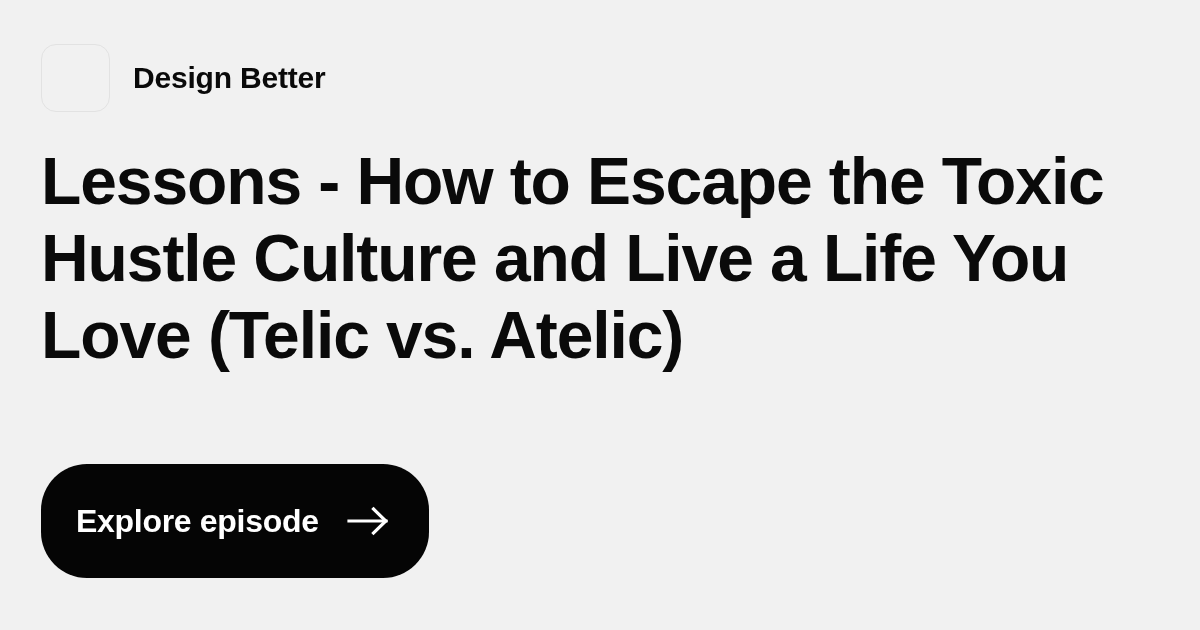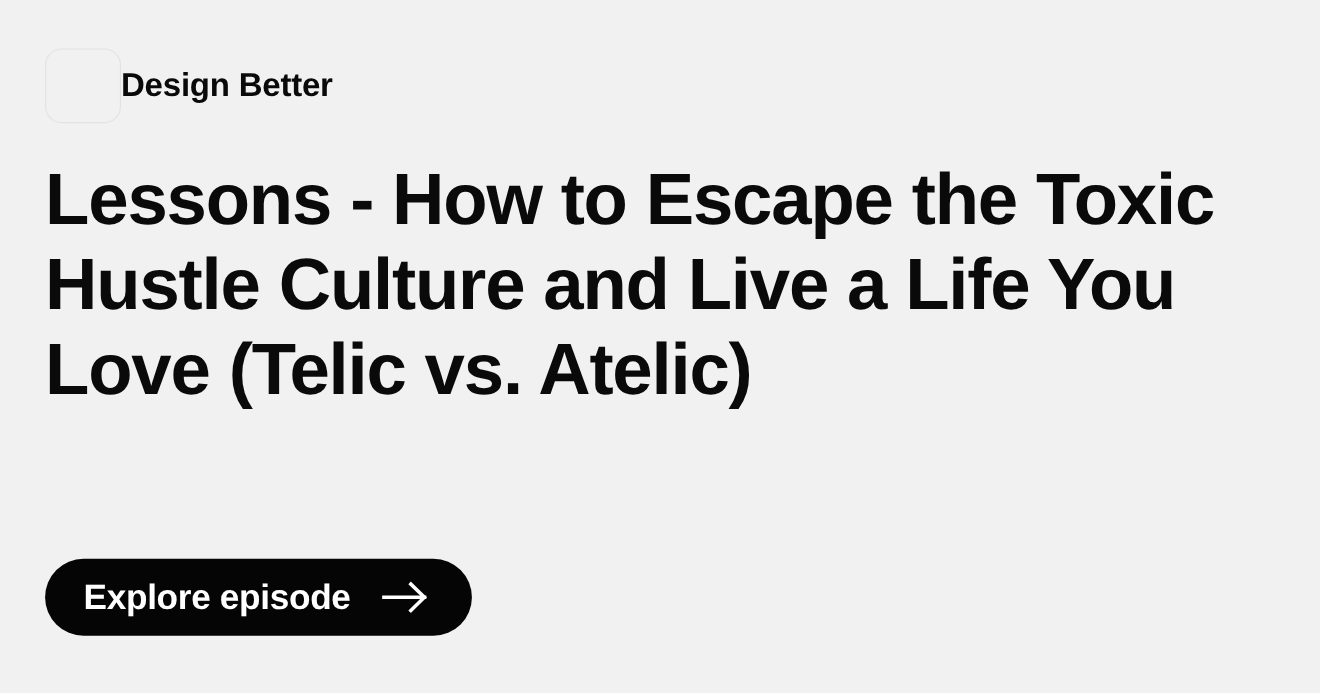--- a/index.html
+++ b/index.html
@@ -24,20 +24,21 @@
     padding: 44px 41px 0 41px;
     background: #f1f1f1;
     display: flex;
     flex-direction: column;
   }
 
   
   .brand-row {
     display: flex;
     align-items: center;
+    gap: 23px;
     height: 68px;
     flex: 0 0 auto;
   }
 
   .brand-logo {
     width: 69px;
     height: 68px;
     box-sizing: border-box;
     border-radius: 15px;
     background: #f1f1f1;
@@ -72,21 +73,21 @@
   .cta-wrap {
     margin-top: auto;
     margin-bottom: 52px;
     flex: 0 0 auto;
   }
 
   .cta-button {
     display: inline-flex;
     align-items: center;
     gap: 28px;
-    height: 70px;
+    height: 114px;
     padding: 0 40px 0 35px;
     box-sizing: border-box;
     background: #050505;
     border: none;
     border-radius: 46px;
     cursor: pointer;
     text-decoration: none;
     font-family: inherit;
   }
 

